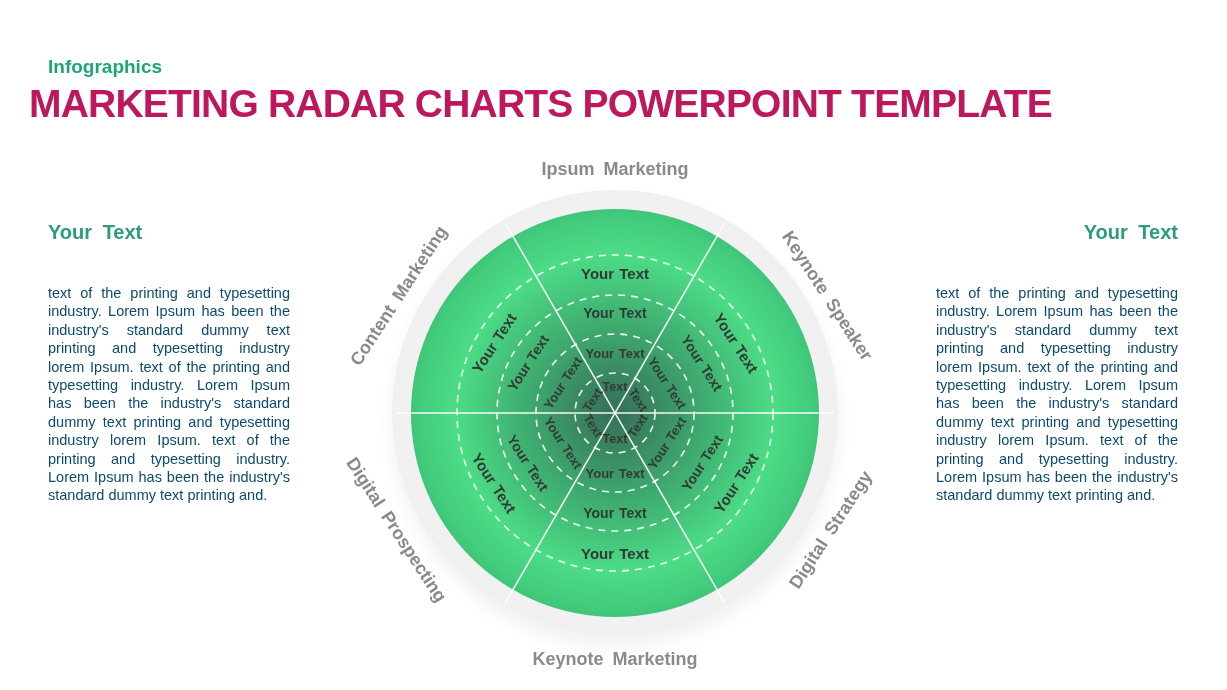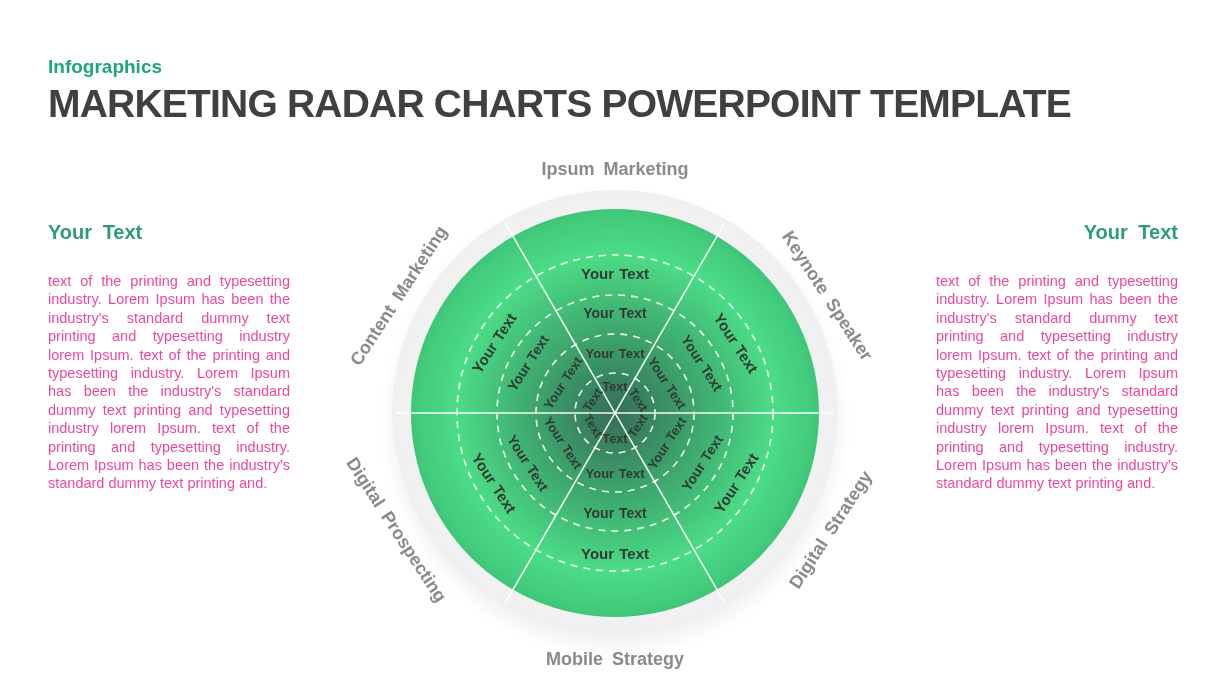--- a/index.html
+++ b/index.html
@@ -6,34 +6,34 @@
   html,body { width:1227px; height:690px; }
   body {
     position:relative; background:#ffffff; overflow:hidden;
     font-family:"Liberation Sans", sans-serif;
   }
   .eyebrow {
     position:absolute; left:48px; top:56px;
     font-size:19px; font-weight:bold; color:#1ea578;
   }
   .main-title {
-    position:absolute; left:48px; top:82px; width:1140px;
-    font-size:39px; font-weight:800; color:#404040;
+    position:absolute; left:29px; top:82px; width:1140px;
+    font-size:39px; font-weight:800; color:#be185d;
     letter-spacing:-0.8px; white-space:nowrap;
   }
   .side-col { position:absolute; top:221px; width:242px; }
   .side-col.left  { left:48px; }
   .side-col.right { left:936px; }
   .side-heading {
     font-size:20px; font-weight:bold; color:#2d9c78; word-spacing:5px;
   }
   .side-col.right .side-heading { text-align:right; }
   .side-body {
-    margin-top:28px; font-size:14.5px; line-height:18.4px;
-    color:#ec4899; text-align:justify;
+    margin-top:40px; font-size:14.5px; line-height:18.4px;
+    color:#0c4a6e; text-align:justify;
   }
   
   .chart-stage { position:absolute; left:392px; top:190px; width:446px; height:446px; }
   .halo {
     position:absolute; left:0; top:0; width:446px; height:446px; border-radius:50%;
     background:radial-gradient(circle, #f2f2f2 60%, #ededed 88%, #e7e7e7 100%);
     box-shadow:0 10px 18px rgba(0,0,0,0.06);
   }
   .disc {
     position:absolute; left:19px; top:19px; width:408px; height:408px; border-radius:50%;
@@ -115,16 +115,16 @@
   <div class="rl s4" style="left:101.8px;top:293px;transform:translate(-50%,-50%) rotate(57deg)">Your Text</div>
 
   <div class="rl s1" style="left:245.5px;top:236px;transform:translate(-50%,-50%) rotate(-57deg)">Text</div>
   <div class="rl s2" style="left:275px;top:253px;transform:translate(-50%,-50%) rotate(-57deg)">Your Text</div>
   <div class="rl s3" style="left:309.6px;top:273px;transform:translate(-50%,-50%) rotate(-57deg)">Your Text</div>
   <div class="rl s4" style="left:344.2px;top:293px;transform:translate(-50%,-50%) rotate(-57deg)">Your Text</div>
 
   <div class="cat-label" style="left:223px;top:-21px;transform:translate(-50%,-50%)">Ipsum Marketing</div>
   <div class="cat-label" style="left:435px;top:106px;transform:translate(-50%,-50%) rotate(57deg)">Keynote Speaker</div>
   <div class="cat-label" style="left:439px;top:340px;transform:translate(-50%,-50%) rotate(-57deg)">Digital Strategy</div>
-  <div class="cat-label" style="left:223px;top:469px;transform:translate(-50%,-50%)">Mobile Strategy</div>
+  <div class="cat-label" style="left:223px;top:469px;transform:translate(-50%,-50%)">Keynote Marketing</div>
   <div class="cat-label" style="left:4px;top:340px;transform:translate(-50%,-50%) rotate(57deg)">Digital Prospecting</div>
   <div class="cat-label" style="left:7px;top:106px;transform:translate(-50%,-50%) rotate(-57deg)">Content Marketing</div>
 </div>
 
 </body></html>

